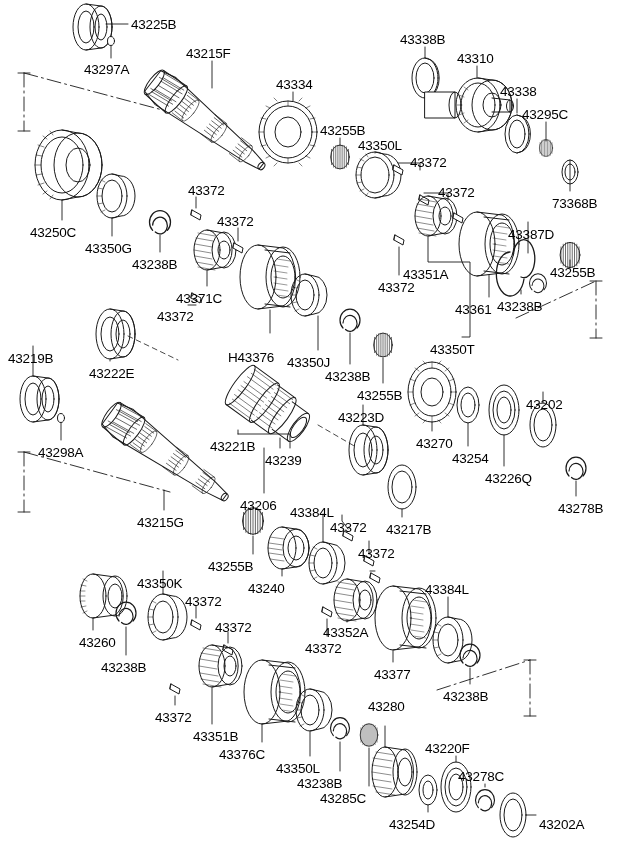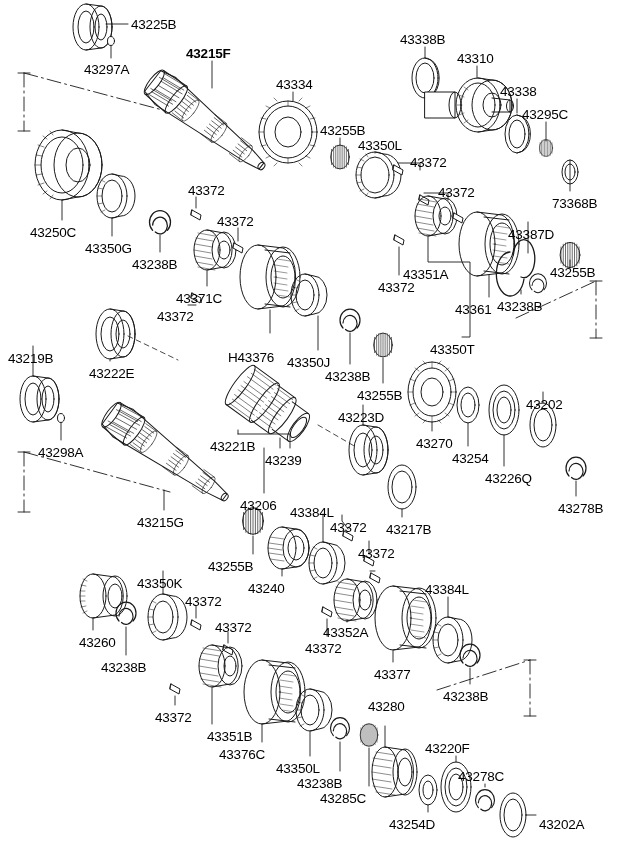--- a/index.html
+++ b/index.html
@@ -577,21 +577,21 @@
         <path d="M 456,762 L 456,756"></path>
         <path d="M 485,787 L 485,784"></path>
         <path d="M 526,815 L 536,815"></path>
       </g>
     </g>
   </svg>
 
   <div id="labels">
       <div class="lbl" style="left: 131px; top: 18px;">43225B</div>
       <div class="lbl" style="left: 84px; top: 63px;">43297A</div>
-      <div class="lbl" style="left: 186px; top: 47px; font-weight: bold;">43215F</div>
+      <div class="lbl" style="left: 186px; top: 47px;">43215F</div>
       <div class="lbl" style="left: 276px; top: 78px;">43334</div>
       <div class="lbl" style="left: 400px; top: 33px;">43338B</div>
       <div class="lbl" style="left: 457px; top: 52px;">43310</div>
       <div class="lbl" style="left: 500px; top: 85px;">43338</div>
       <div class="lbl" style="left: 522px; top: 108px;">43295C</div>
       <div class="lbl" style="left: 552px; top: 197px;">73368B</div>
       <div class="lbl" style="left: 320px; top: 124px;">43255B</div>
       <div class="lbl" style="left: 358px; top: 139px;">43350L</div>
       <div class="lbl" style="left: 410px; top: 156px;">43372</div>
       <div class="lbl" style="left: 438px; top: 186px;">43372</div>
@@ -631,21 +631,21 @@
       <div class="lbl" style="left: 330px; top: 521px;">43372</div>
       <div class="lbl" style="left: 358px; top: 547px;">43372</div>
       <div class="lbl" style="left: 386px; top: 523px;">43217B</div>
       <div class="lbl" style="left: 248px; top: 582px;">43240</div>
       <div class="lbl" style="left: 137px; top: 577px;">43350K</div>
       <div class="lbl" style="left: 185px; top: 595px;">43372</div>
       <div class="lbl" style="left: 215px; top: 621px;">43372</div>
       <div class="lbl" style="left: 79px; top: 636px;">43260</div>
       <div class="lbl" style="left: 101px; top: 661px;">43238B</div>
       <div class="lbl" style="left: 155px; top: 711px;">43372</div>
-      <div class="lbl" style="left: 207px; top: 730px;">43351B</div>
+      <div class="lbl" style="left: 193px; top: 730px;">43351B</div>
       <div class="lbl" style="left: 219px; top: 748px;">43376C</div>
       <div class="lbl" style="left: 276px; top: 762px;">43350L</div>
       <div class="lbl" style="left: 297px; top: 777px;">43238B</div>
       <div class="lbl" style="left: 320px; top: 792px;">43285C</div>
       <div class="lbl" style="left: 323px; top: 626px;">43352A</div>
       <div class="lbl" style="left: 305px; top: 642px;">43372</div>
       <div class="lbl" style="left: 374px; top: 668px;">43377</div>
       <div class="lbl" style="left: 425px; top: 583px;">43384L</div>
       <div class="lbl" style="left: 443px; top: 690px;">43238B</div>
       <div class="lbl" style="left: 368px; top: 700px;">43280</div>

